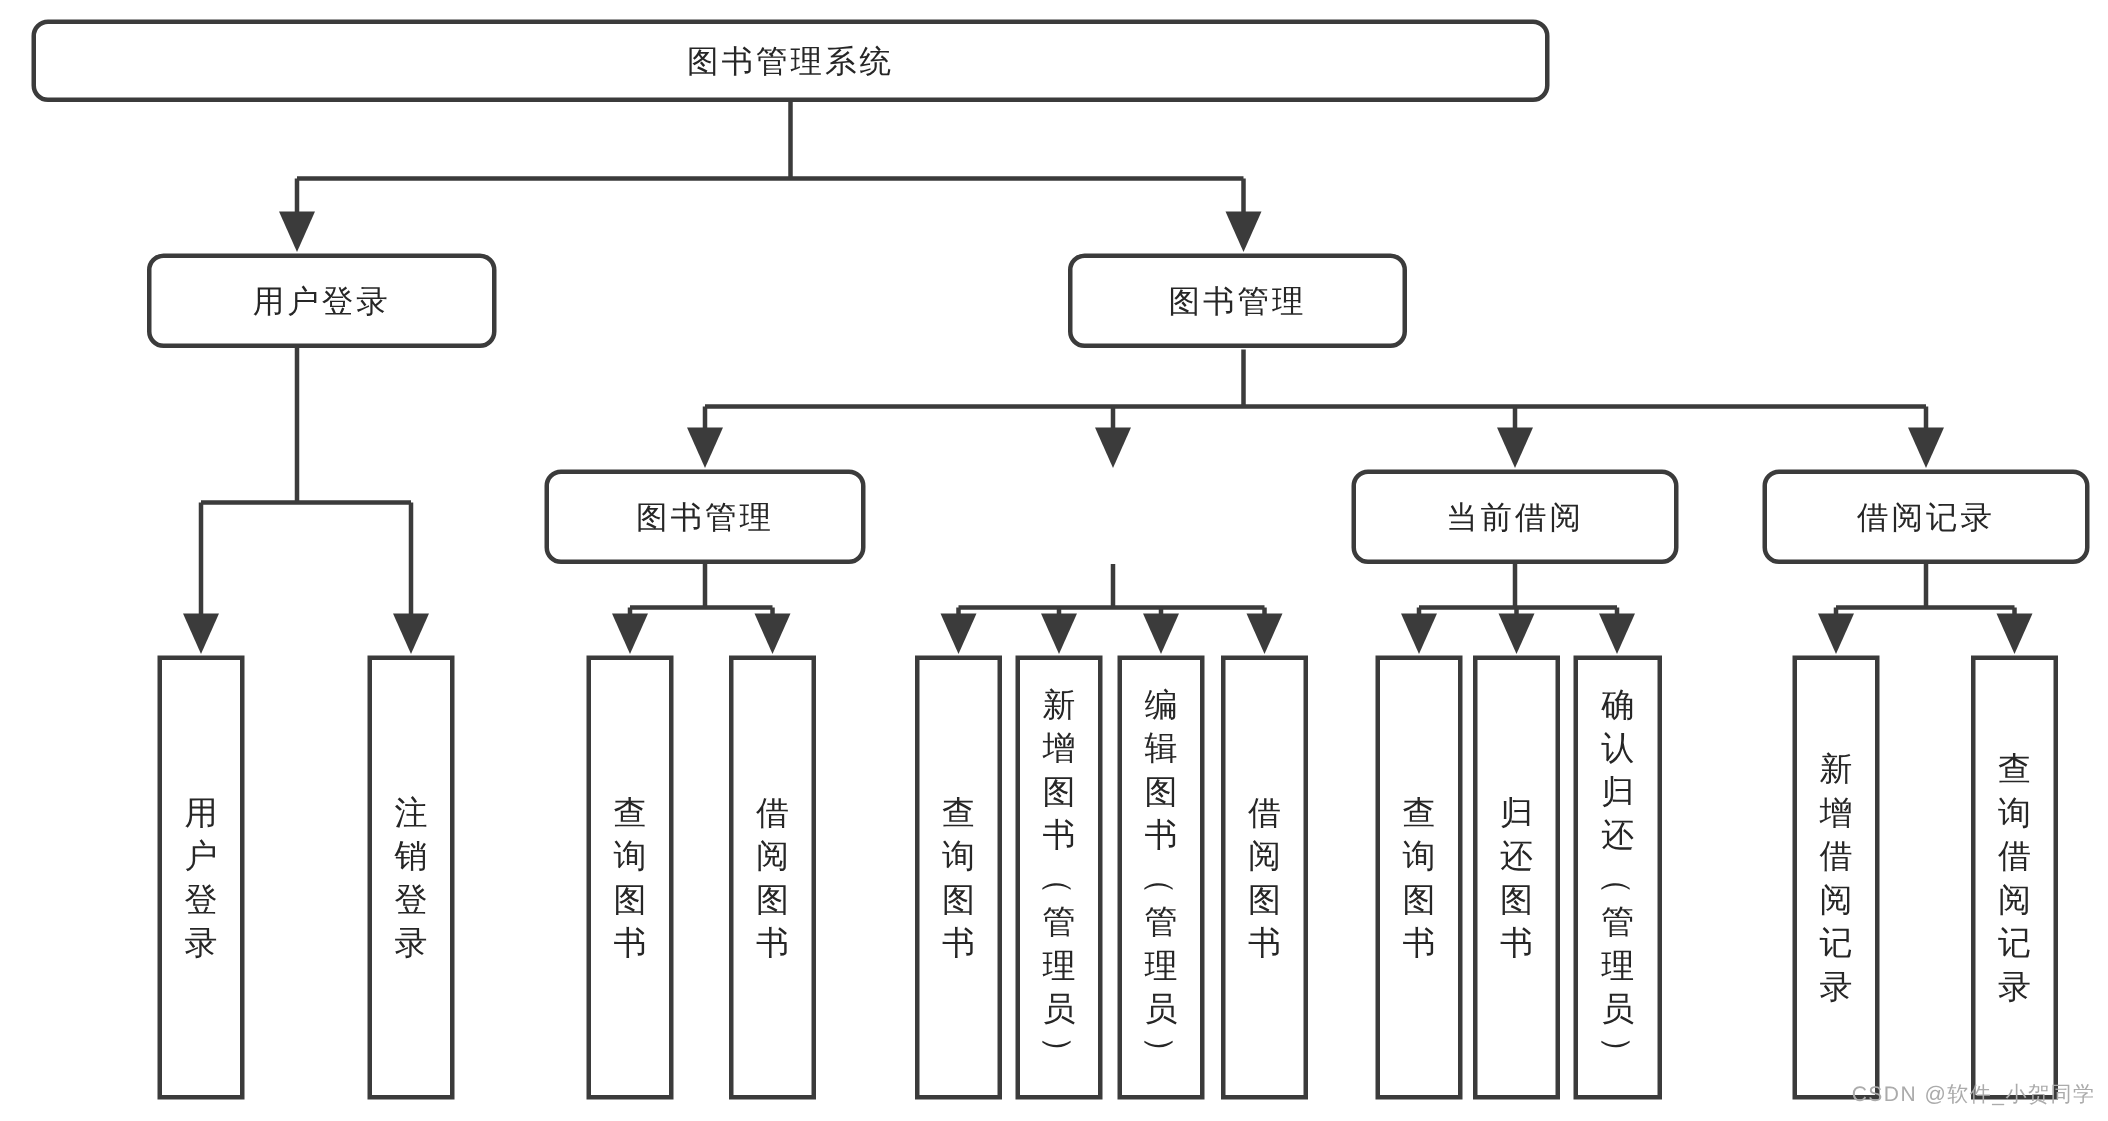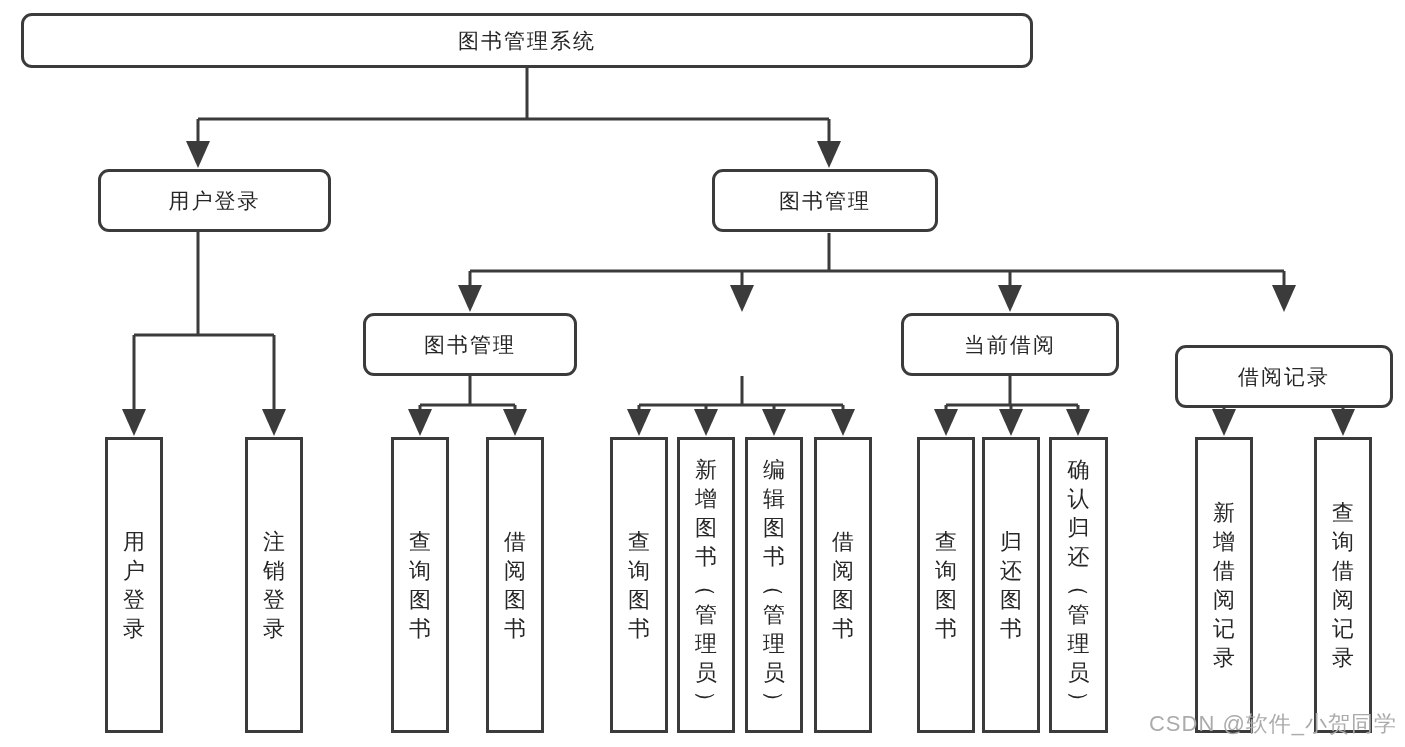--- a/index.html
+++ b/index.html
@@ -17,21 +17,21 @@
     font-size:21px;letter-spacing:2px;white-space:nowrap;border-radius:11px;
   }
   .vbox{
     display:flex;flex-direction:column;align-items:center;justify-content:center;
     font-size:22px;
   }
   .vbox span{display:block;line-height:29px;height:29px;text-align:center;}
   .vbox span.rot{transform:rotate(90deg);}
   .watermark{
     position:absolute;right:8px;bottom:8px;
-    font-size:22px;color:#ababab;letter-spacing:1px;white-space:nowrap;
+    font-size:14px;color:#ababab;letter-spacing:1px;white-space:nowrap;
   }
 </style>
 </head>
 <body>
 
 <div class="stage">
 
   <svg width="1405" height="747" viewBox="0 0 1405 747" aria-hidden="true">
     <defs>
       <path id="ah" d="M0,0 L-12,-27 L12,-27 Z"></path>
@@ -68,21 +68,21 @@
     </g>
   </svg>
 
   <div class="node hbox" style="left:21px;top:13px;width:1012px;height:55px;">图书管理系统</div>
 
   <div class="node hbox" style="left:98px;top:169px;width:233px;height:63px;">用户登录</div>
   <div class="node hbox" style="left:712px;top:169px;width:226px;height:63px;">图书管理</div>
 
   <div class="node hbox" style="left:363px;top:313px;width:214px;height:63px;">图书管理</div>
   <div class="node hbox" style="left:901px;top:313px;width:218px;height:63px;text-align:right;">当前借阅</div>
-  <div class="node hbox" style="left:1175px;top:313px;width:218px;height:63px;margin-top:32px;">借阅记录</div>
+  <div class="node hbox" style="left:1175px;top:313px;width:218px;height:63px;">借阅记录</div>
 
   <div class="node vbox" style="left:105px;top:437px;width:58px;height:296px;">
       <span>用</span>
       <span>户</span>
       <span>登</span>
       <span>录</span>
     </div>
   <div class="node vbox" style="left:245px;top:437px;width:58px;height:296px;">
       <span>注</span>
       <span>销</span>

